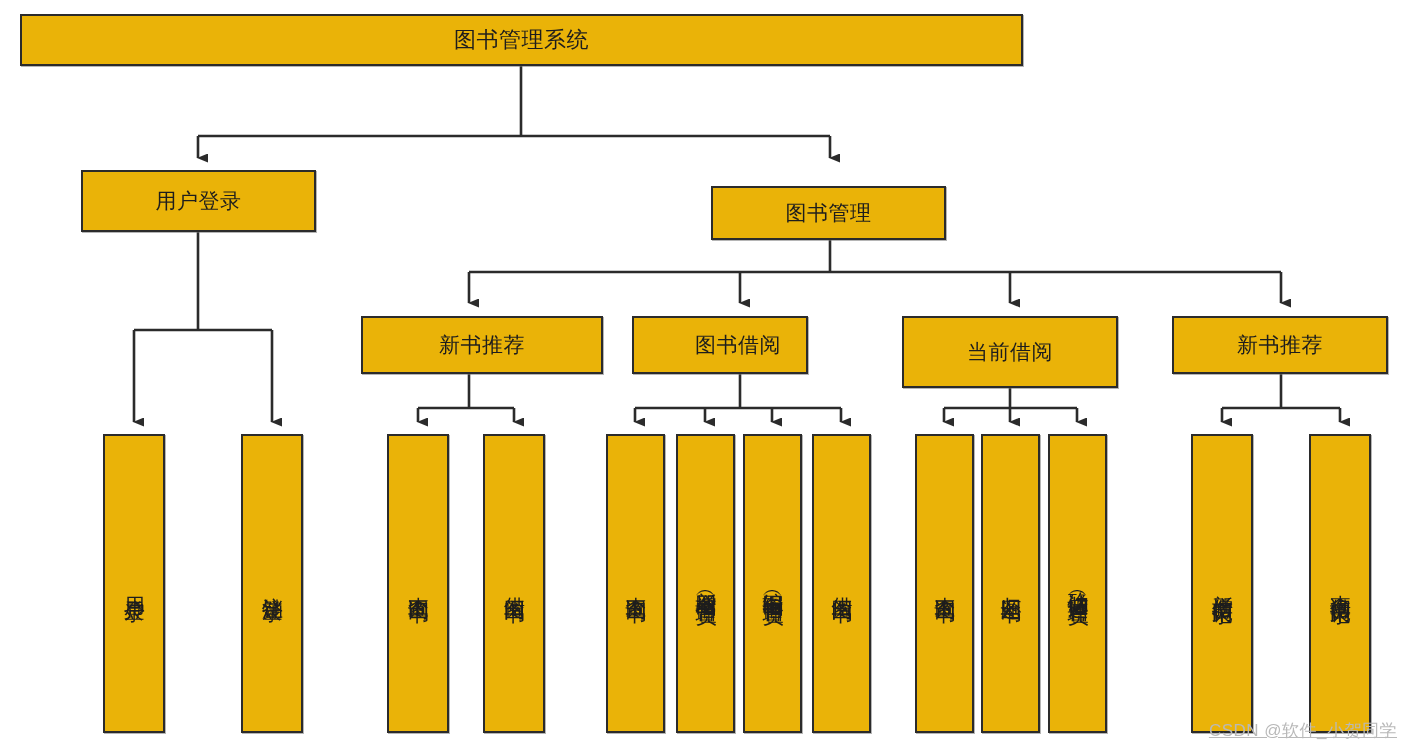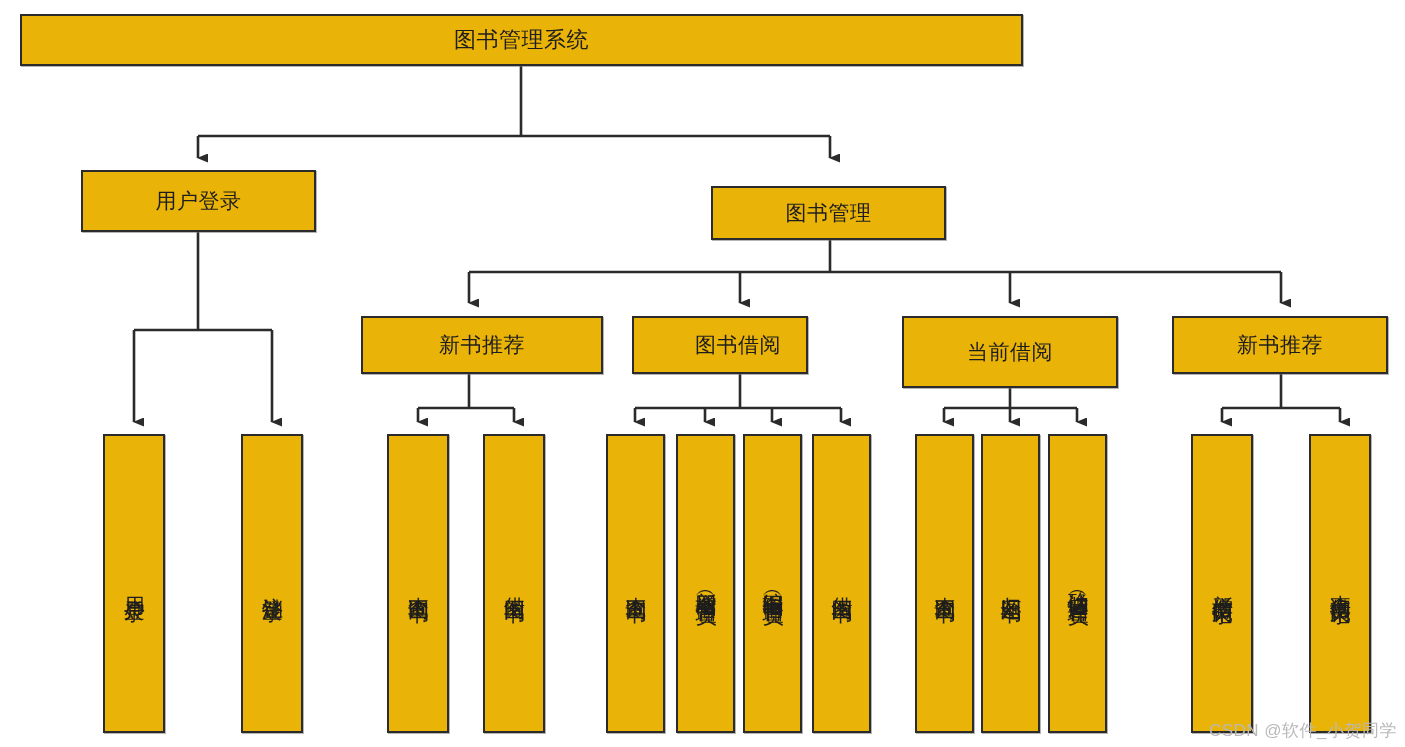--- a/index.html
+++ b/index.html
@@ -68,20 +68,21 @@
   }
   #watermark {
     position: absolute;
     right: 8px;
     bottom: 5px;
     font-size: 17px;
     color: #b9b9b9;
     letter-spacing: 0.5px;
     white-space: nowrap;
     user-select: none;
+    text-decoration: underline;
   }
 </style>
 </head>
 <body>
 
 <div id="canvas">
 
   <svg id="wires" viewBox="0 0 1405 747">
     <defs>
       <marker id="arrow" markerWidth="9" markerHeight="11" refX="4.5" refY="10" orient="auto" markerUnits="userSpaceOnUse">

